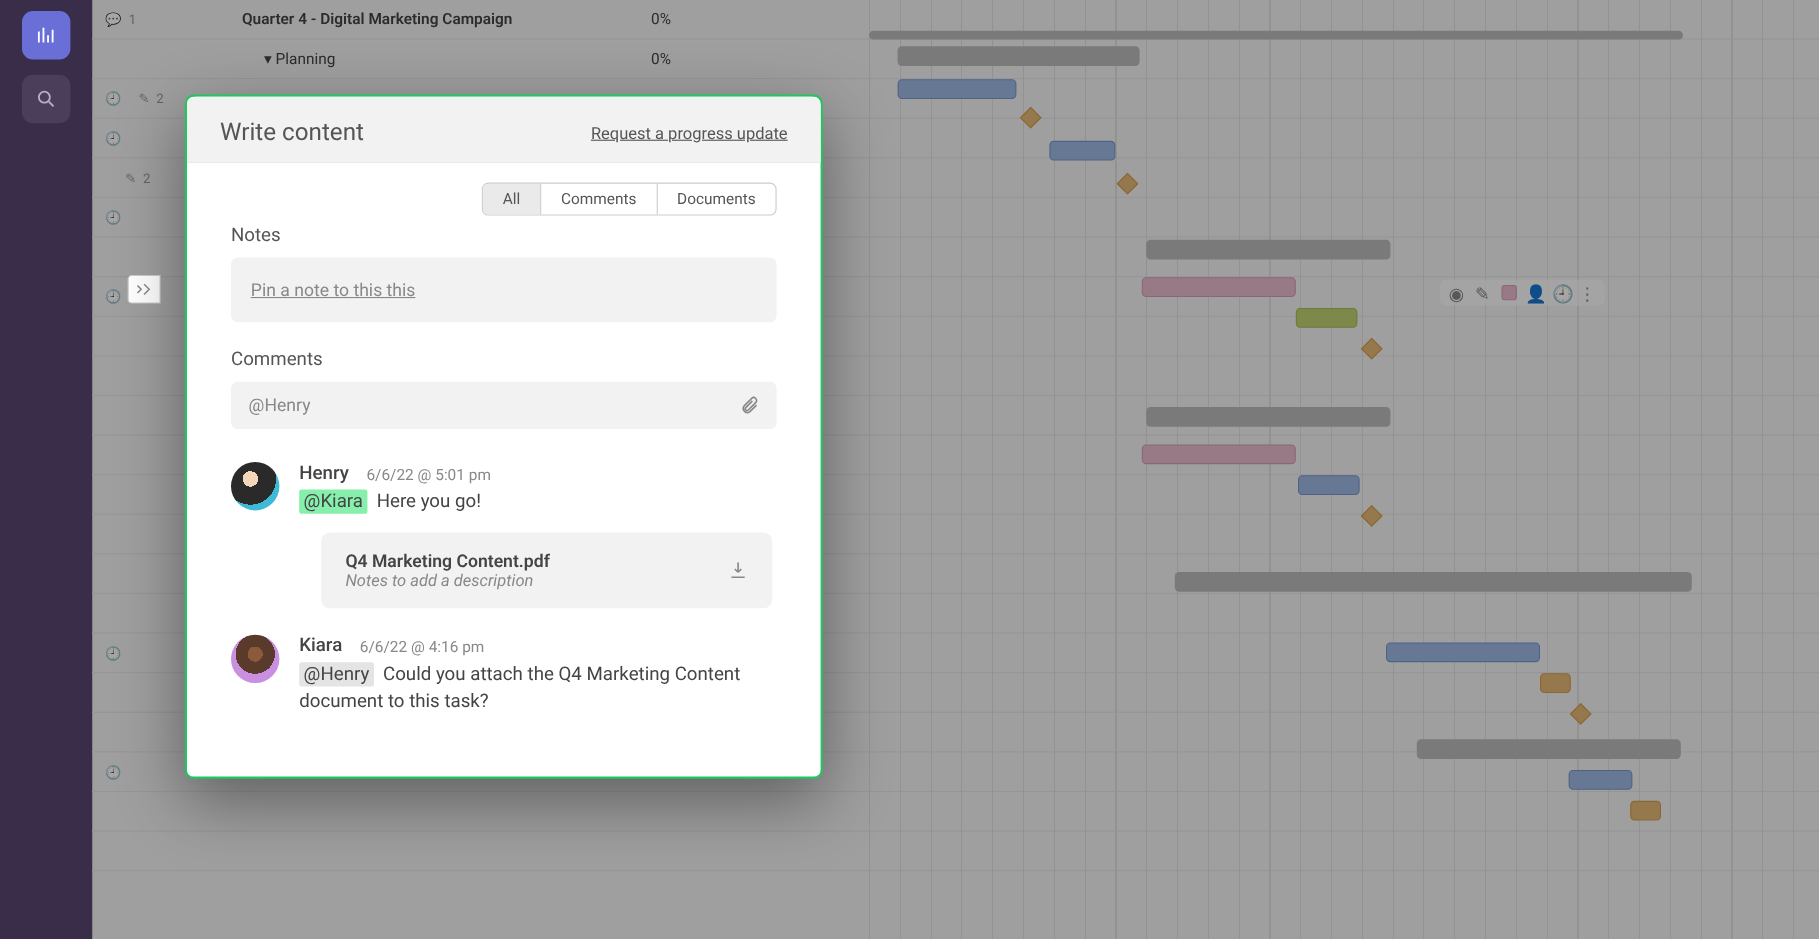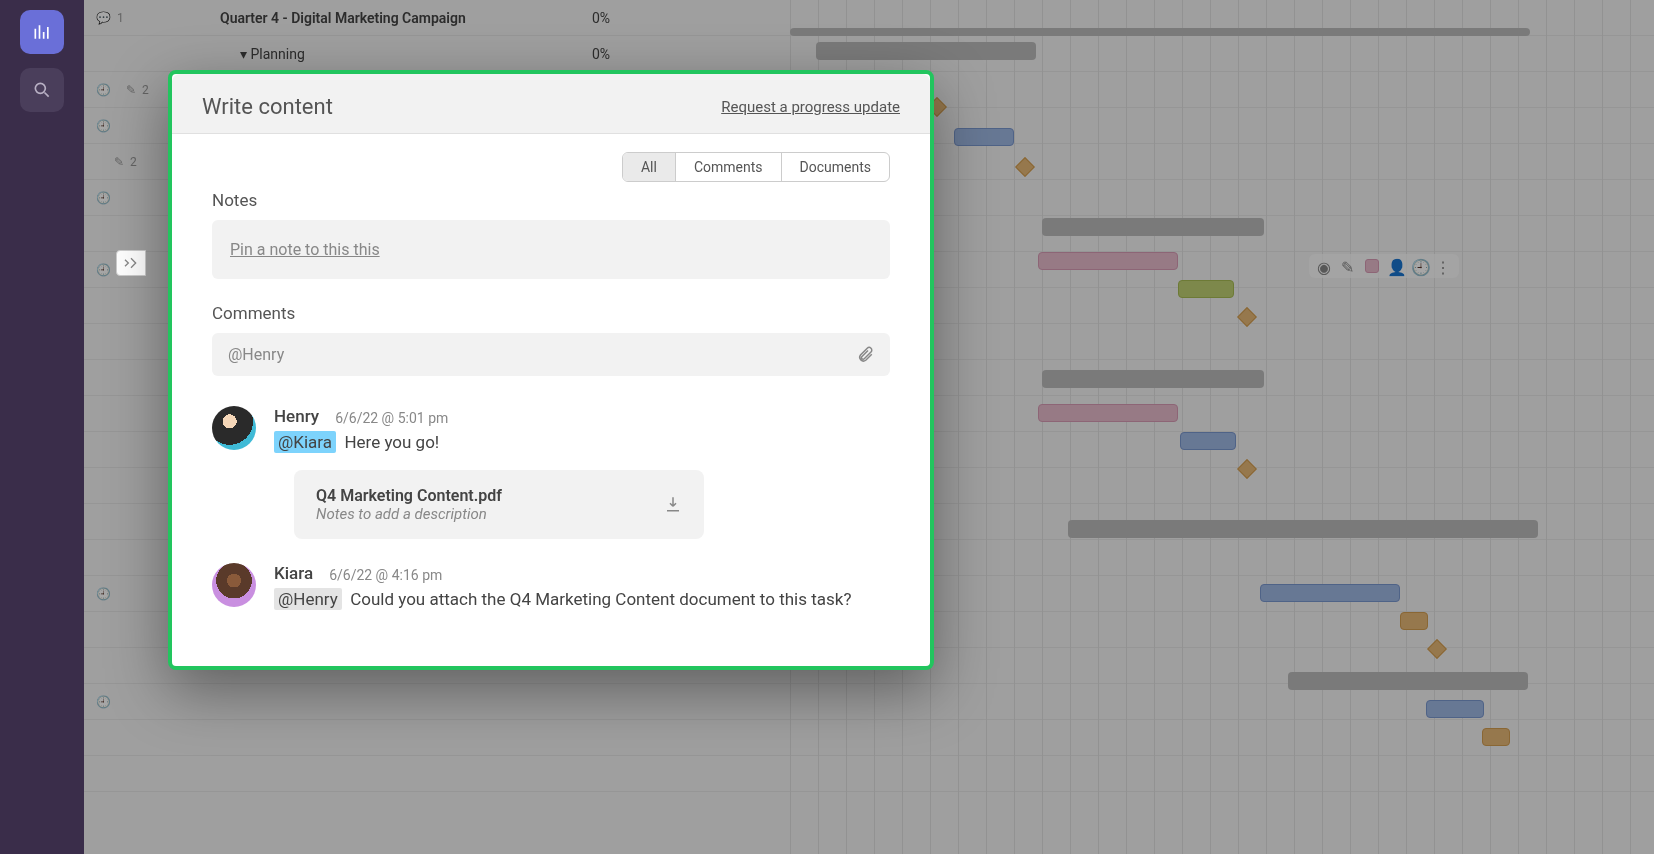--- a/index.html
+++ b/index.html
@@ -57,24 +57,24 @@
   transform: rotate(45deg);
 }
 .float-toolbar {
   position: absolute; right: 195px; top: 254px;
   display: flex; gap: 8px; align-items: center;
   background: rgba(255,255,255,0.7); padding: 4px 8px; border-radius: 6px;
 }
 .ft-icon { width: 16px; height: 16px; color: #888; }
 .ft-swatch { width: 14px; height: 14px; border-radius: 3px; background: #e8bccd; border:1px solid #d99cb6;}
 .modal {
-  position: absolute; left: 168px; top: 70px; width: 766px;
+  position: absolute; left: 168px; top: 86px; width: 580px;
   background: #fff; border-radius: 8px;
   box-shadow: 0 20px 60px rgba(0,0,0,0.4);
-  border:4px solid #22c55e;
+  border:2px solid #22c55e;
 }
 .modal-header {
   display: flex; align-items: center; justify-content: space-between;
   padding: 20px 30px 14px 30px; background: #f2f2f2;
   border-radius: 8px 8px 0 0; border-bottom: 1px solid #e0e0e0;
 }
 .modal-title { font-size: 22px; color: #555; font-weight: 400; }
 .progress-link { font-size: 15px; color: #555; text-decoration: underline; }
 .modal-body { padding: 18px 40px 30px 40px; }
 .tabbar {
@@ -104,21 +104,21 @@
   width: 44px; height: 44px; border-radius: 50%; flex-shrink: 0;
   background-size: cover; background-position: center;
 }
 .avatar.a1 { background: radial-gradient(circle at 40% 35%, #f4d6b8 0 18%, #2a2a2a 18% 60%, #3fbad6 60% 100%); }
 .avatar.a2 { background: radial-gradient(circle at 50% 40%, #8a5a3a 0 20%, #5a3a2a 20% 52%, #c98fe0 52% 100%); }
 .c-main { flex: 1; }
 .c-head { display: flex; align-items: flex-end; gap: 16px; margin-bottom: 4px;}
 .c-name { font-size: 17px; font-weight: 500; color: #444; }
 .c-time { font-size: 14px; color: #888; }
 .c-body { font-size: 17px; color: #444; line-height: 1.5; }
-.mention { background: #7dd3fc; padding: 1px 4px; border-radius: 2px; }
+.mention { background: #86efac; padding: 1px 4px; border-radius: 2px; }
 .mention.gray { background: #e4e4e4; }
 .file-card {
   margin-top: 14px; margin-left: 20px; background: #f2f2f2; border-radius: 8px;
   padding: 16px 22px; width: 410px;
   display: flex; align-items: center; justify-content: space-between;
 }
 .file-name { font-size: 16px; font-weight: 600; color: #444; }
 .file-desc { font-size: 15px; font-style: italic; color: #888; }
 .dl-icon { color: #888; }
 .side-tab {

